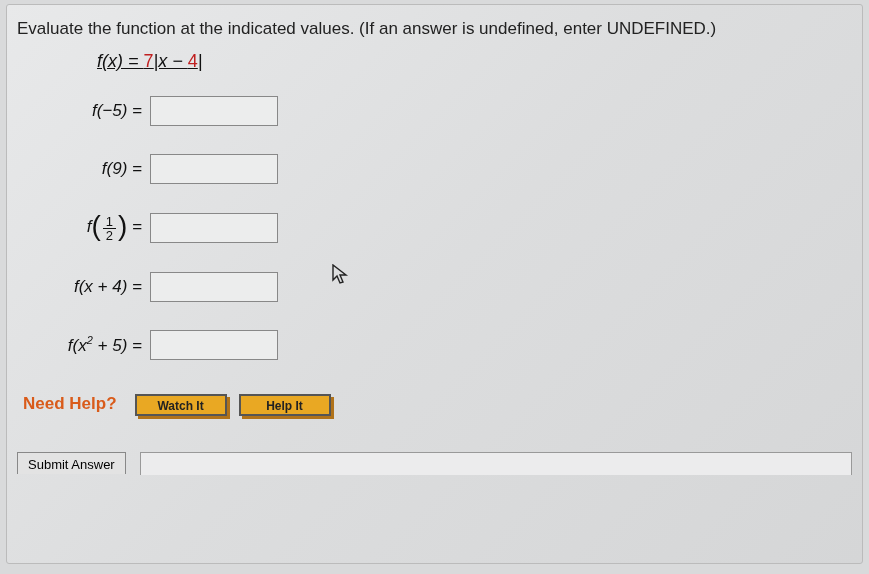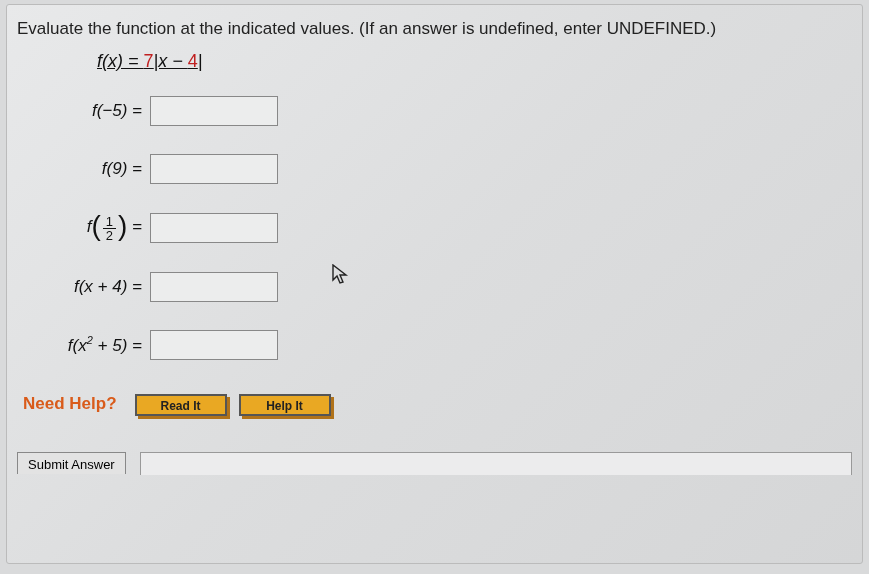--- a/index.html
+++ b/index.html
@@ -172,21 +172,21 @@
 
   <div class="row" style="margin-bottom:34px;">
     <div class="label">
       <span>f(x</span><sup>2</sup><span> + 5)  =</span>
     </div>
     <input class="answer-input" style="">
   </div>
 
   <div class="help-row">
     <span class="need-help">Need Help?</span>
-    <button class="help-btn">Read It</button>
+    <button class="help-btn">Watch It</button>
     <button class="help-btn">Help It</button>
   </div>
 
   <div class="submit-row">
     <button class="submit-btn">Submit Answer</button>
     <div class="long-box"></div>
   </div>
 
   <div class="cursor">
     <svg width="18" height="22" viewBox="0 0 18 22">

